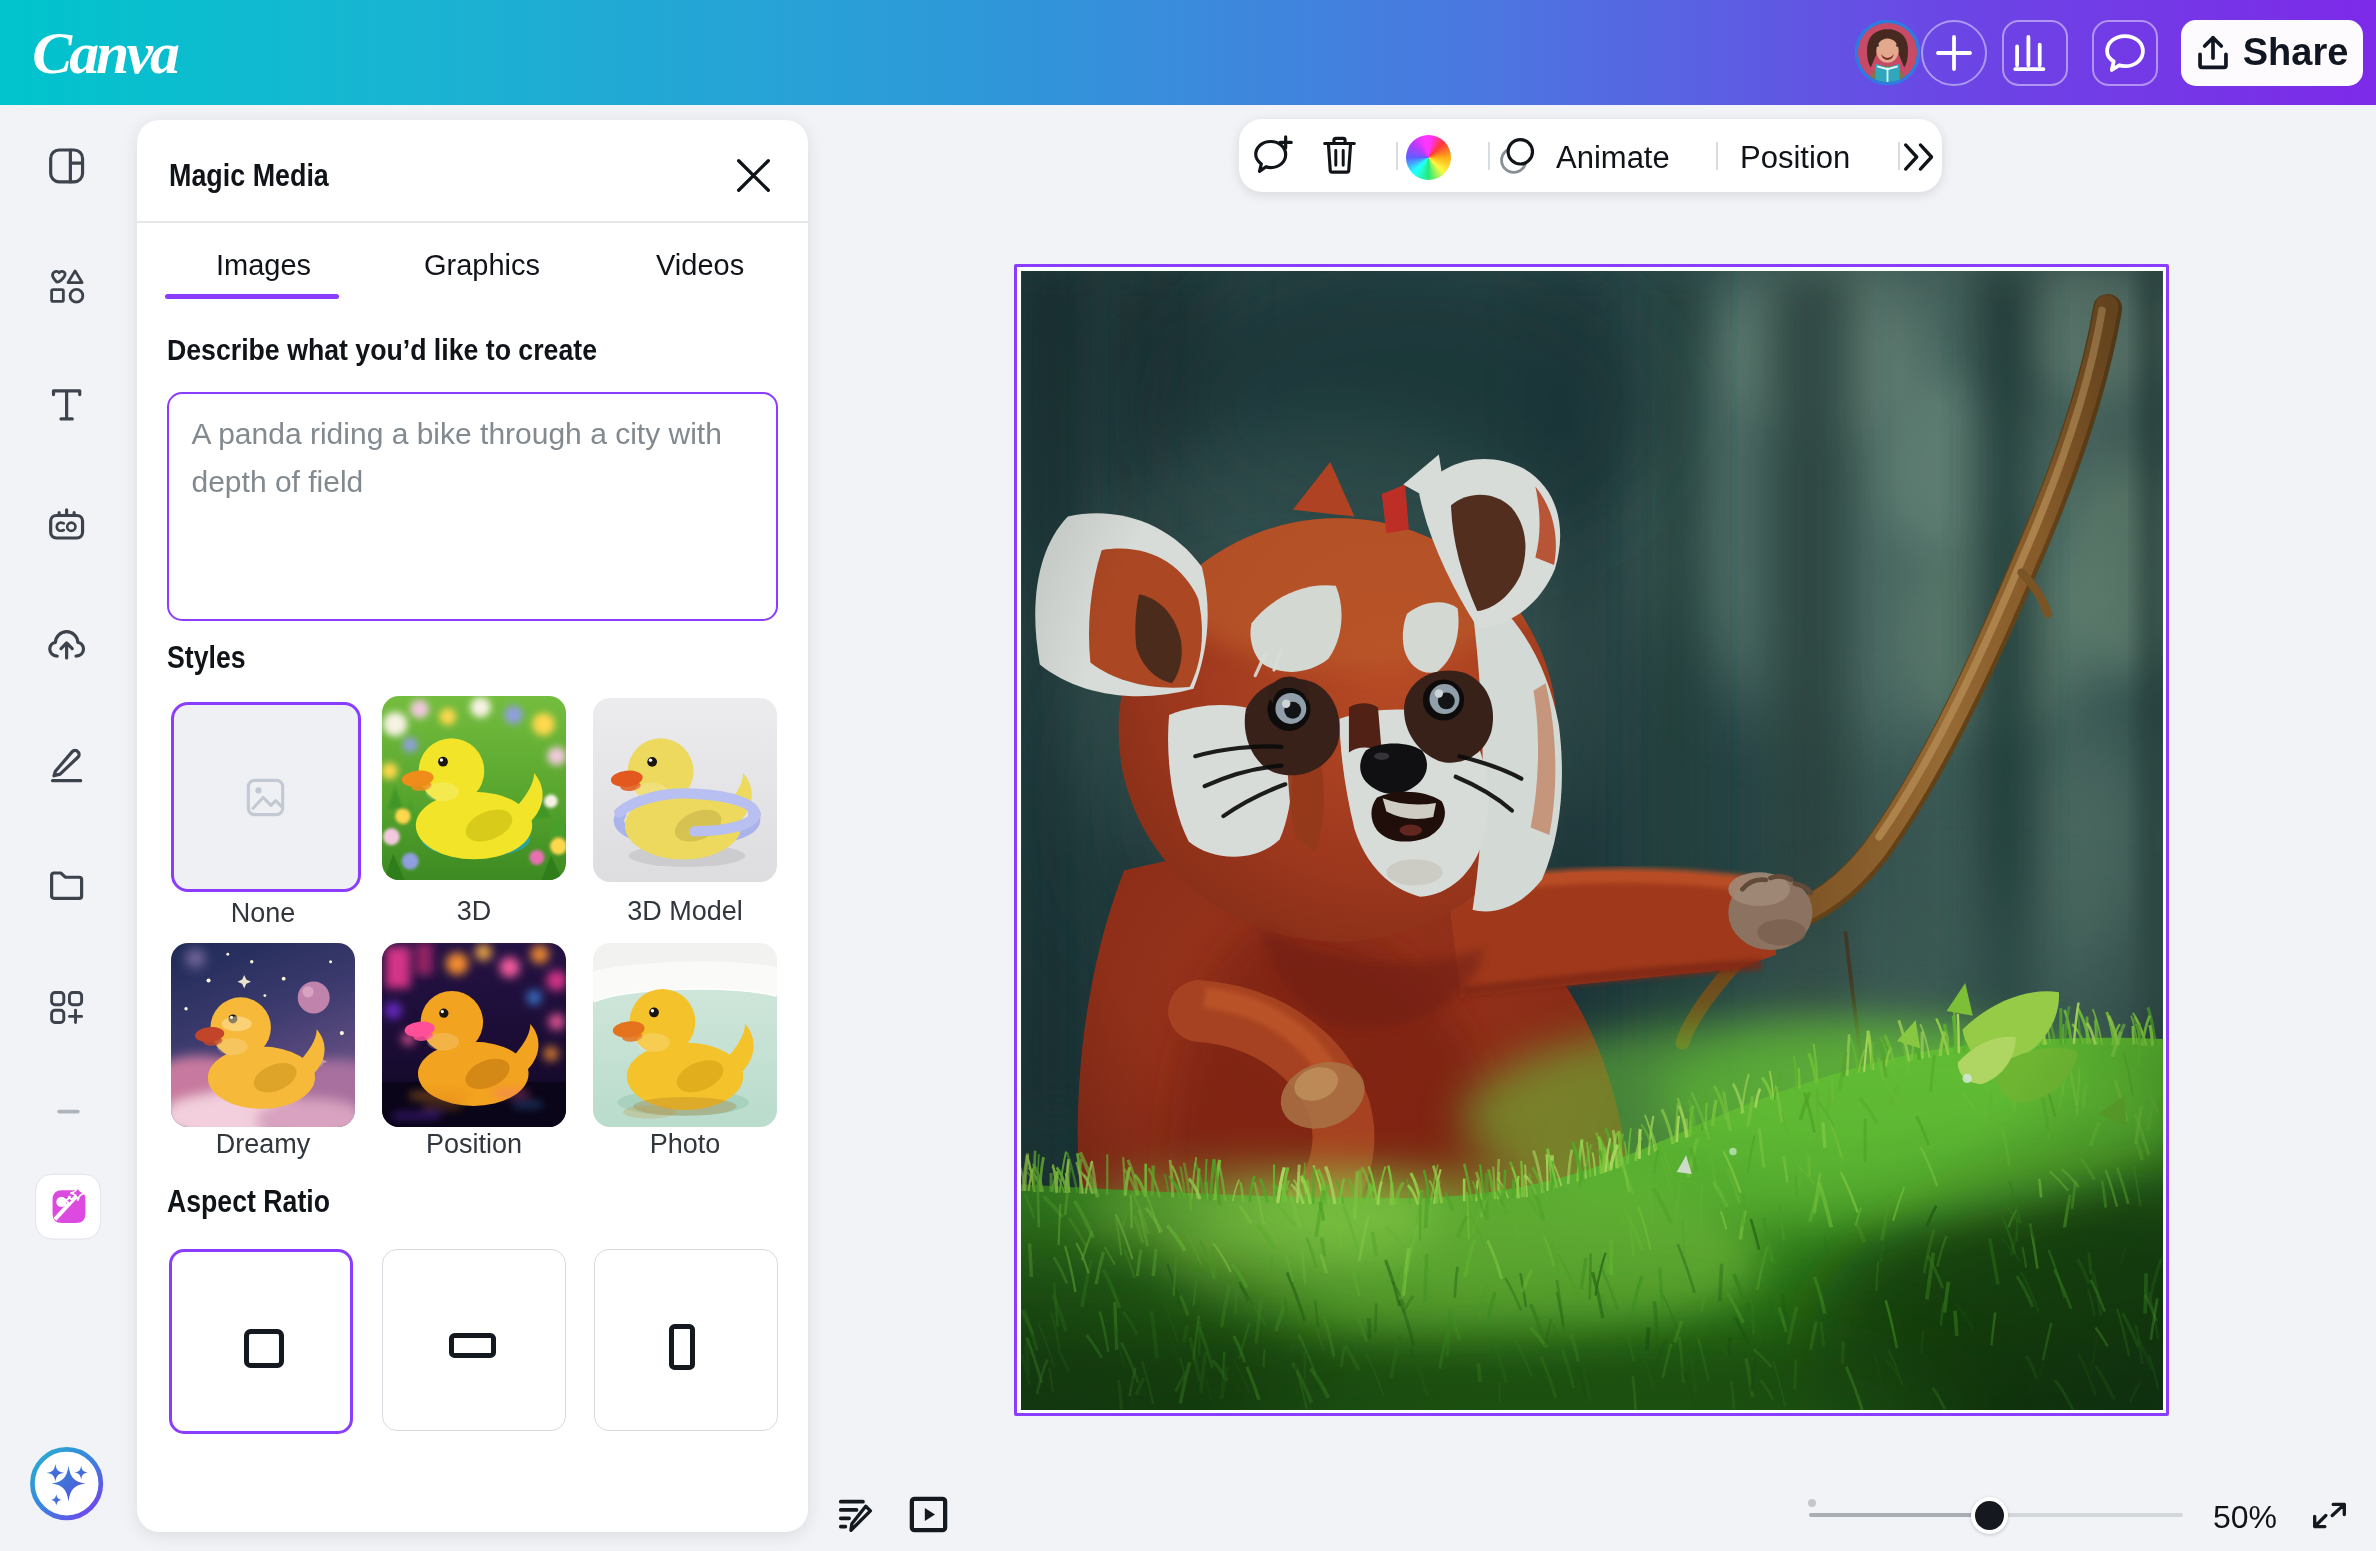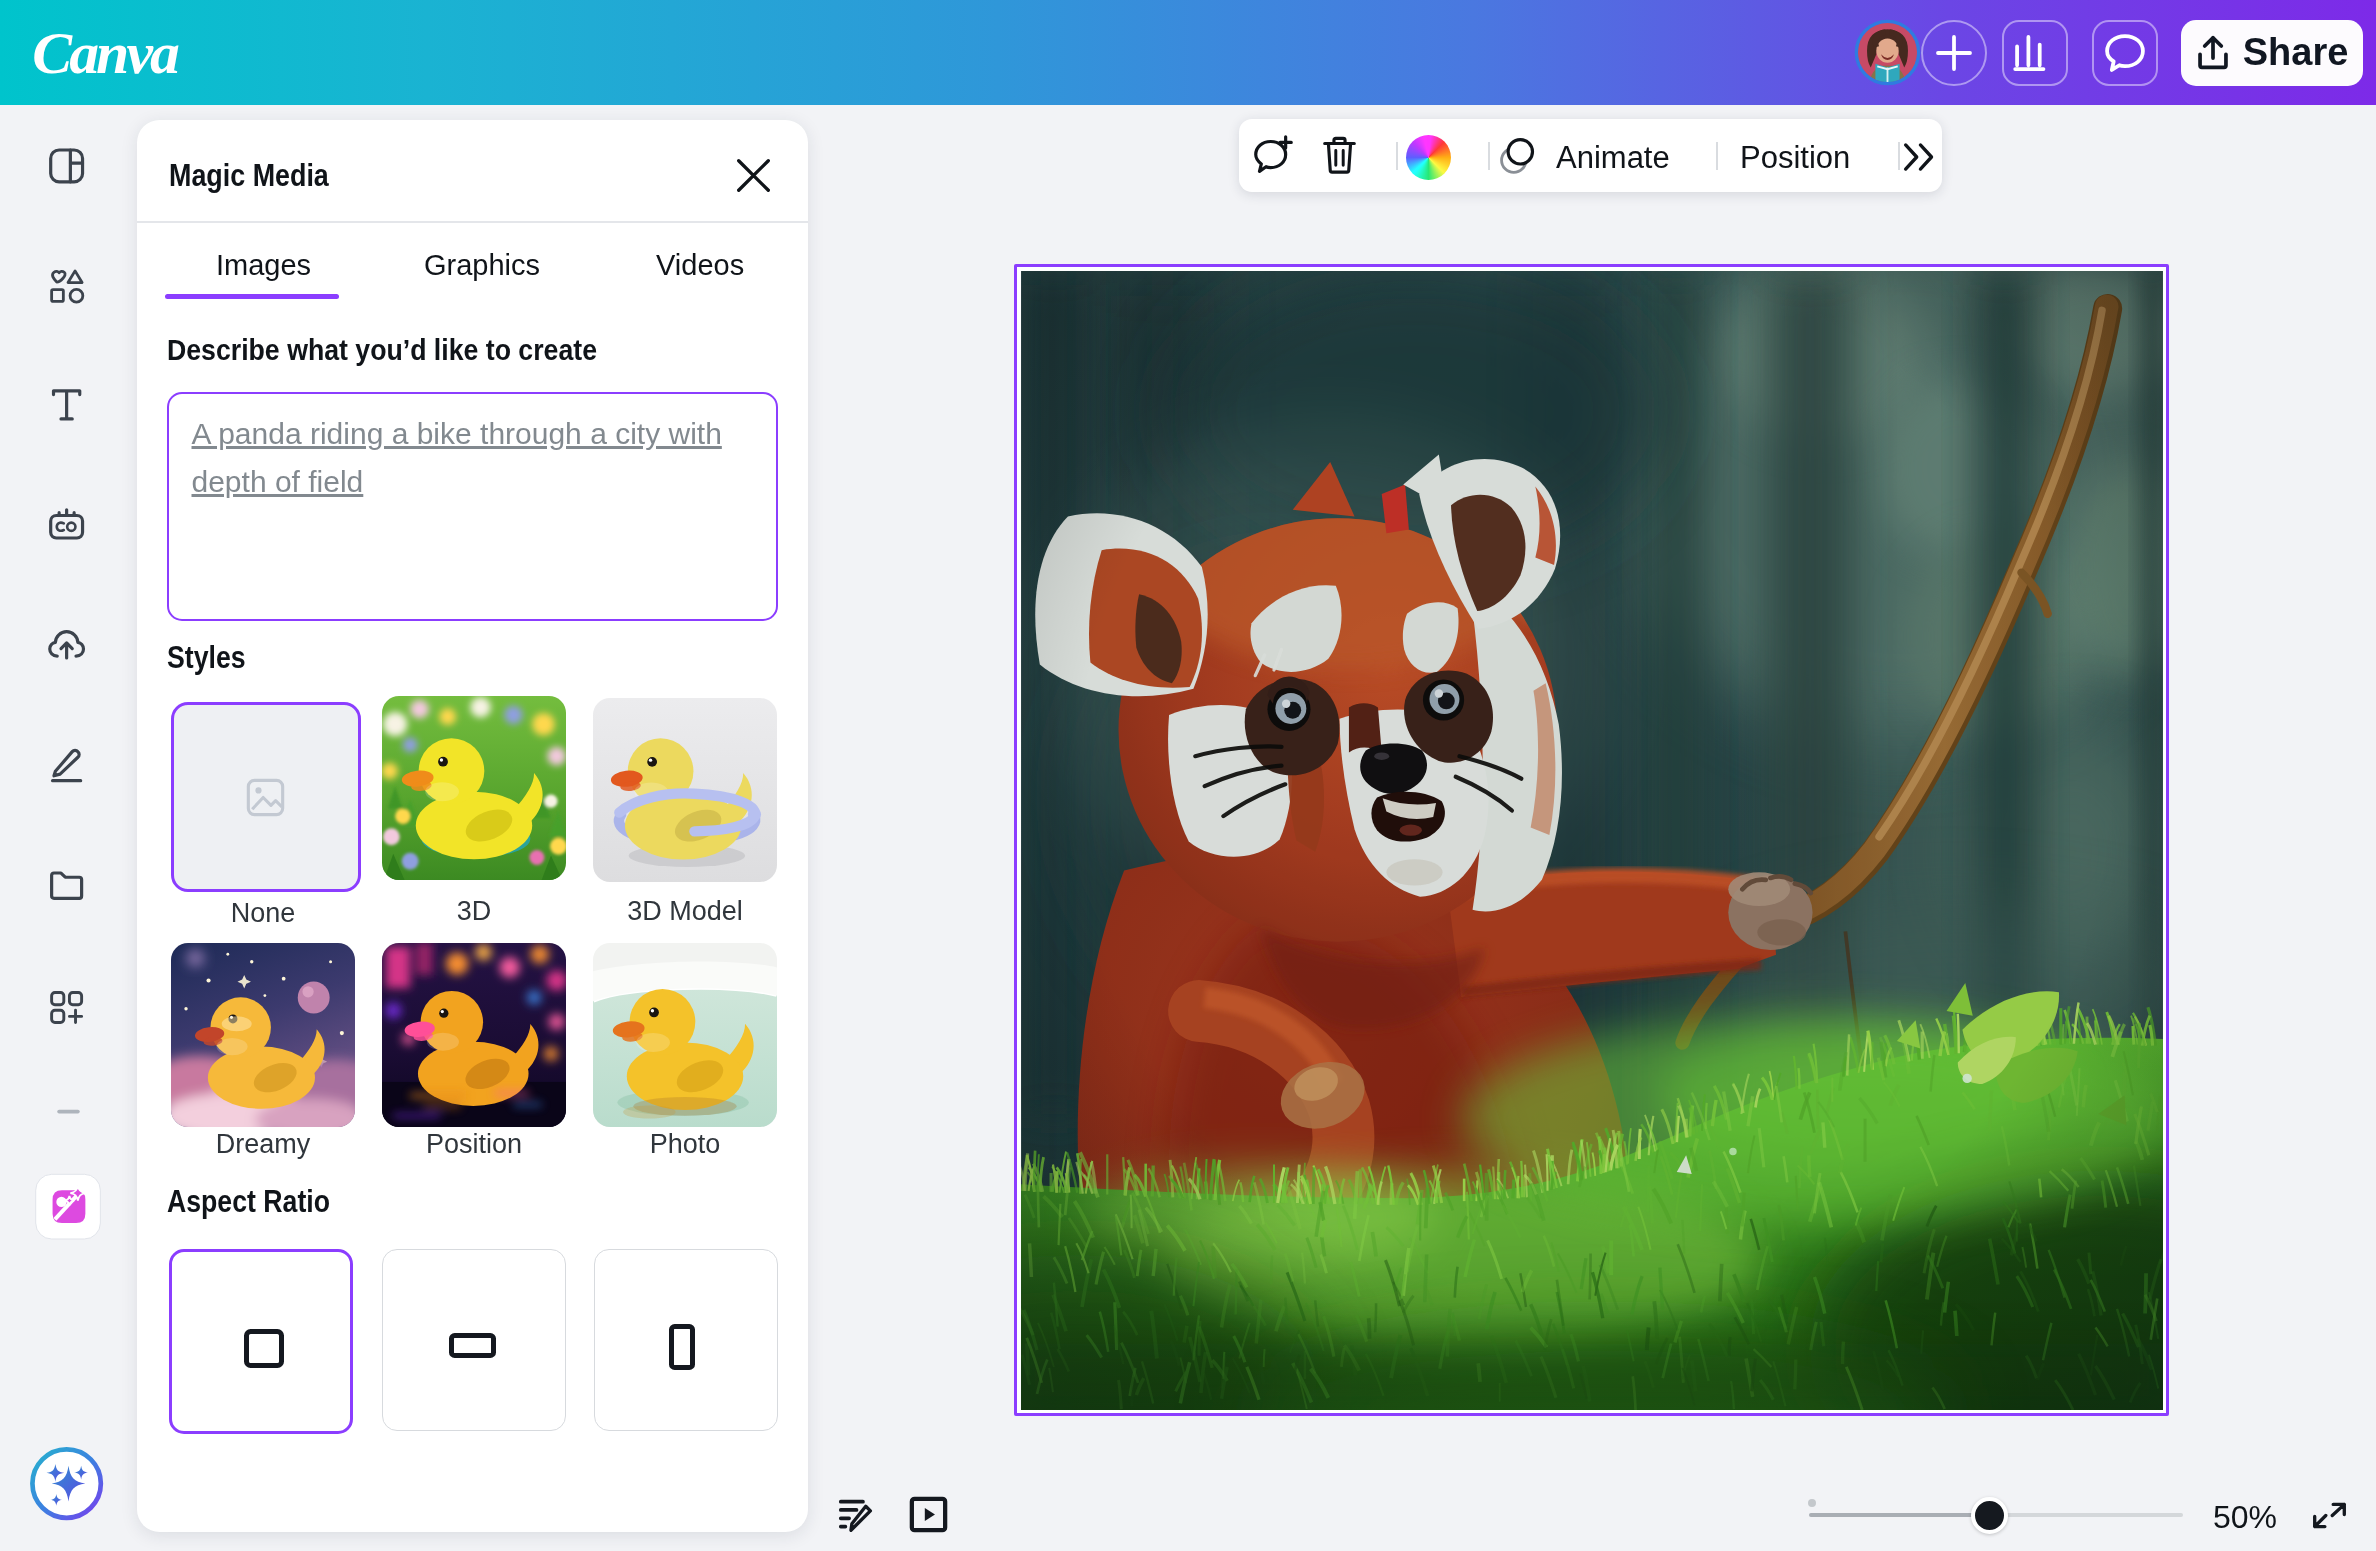--- a/index.html
+++ b/index.html
@@ -11,29 +11,29 @@
   .hbtn{position:absolute;top:19.7px;width:66px;height:66px;border-radius:17px;border:2.3px solid rgba(255,255,255,0.45);box-sizing:border-box;}
   #share{position:absolute;left:2181px;top:19.7px;width:182px;height:66px;border-radius:15px;background:#fdfbfe;display:flex;align-items:center;justify-content:center;gap:13px;color:#111722;font-size:38px;font-weight:bold;}
   
   #panel{left:137px;top:120px;width:671px;height:1412px;background:#fff;border-radius:22.5px;box-shadow:0 3.7px 17px rgba(30,40,60,0.10);}
   #ptitle{left:32px;top:37px;font-size:32px;font-weight:bold;color:#101419;transform:scaleX(0.84);transform-origin:0 50%;}
   #pclose{left:598px;top:37px;width:37px;height:37px;}
   #pdivider{left:0;top:101px;width:671px;height:1.9px;background:#e4e6ea;}
   .tab{position:absolute;top:129px;font-size:29px;color:#101419;margin-left:7px;}
   #tabline{left:28px;top:174px;width:174px;height:4.7px;background:#8b3dff;border-radius:2.8px;}
   #dlabel{left:30px;top:214px;font-size:29px;font-weight:bold;color:#101419;transform:scaleX(0.92);transform-origin:0 50%;}
-  #tarea{left:30px;top:272px;width:611px;height:229px;border:2.8px solid #8b3dff;border-radius:15px;box-sizing:border-box;color:#82898f;font-size:30px;line-height:48px;padding:16px 22.5px;text-decoration:underline;}
+  #tarea{left:30px;top:272px;width:611px;height:229px;border:2.8px solid #8b3dff;border-radius:15px;box-sizing:border-box;color:#82898f;font-size:30px;line-height:48px;padding:16px 22.5px;}
   .shead{position:absolute;font-size:31px;font-weight:bold;color:#101419;transform:scaleX(0.86);transform-origin:0 50%;}
   .tile{position:absolute;width:184px;height:184px;border-radius:17px;overflow:hidden;}
   .tlabel{position:absolute;width:184px;text-align:center;font-size:27px;color:#30363c;}
   .artile{position:absolute;top:1129px;width:184px;height:182px;border-radius:15px;background:#fff;border:1.9px solid #d7dade;box-sizing:border-box;}
   
   #artwork{left:1014px;top:264px;width:1142px;height:1139px;border:3.7px solid #8b3dff;padding:3.7px;background:#fff;border-radius:1.9px;}
   
-  #toolbar{left:1239px;top:119px;width:703px;height:73px;background:#fff;border-radius:13px;box-shadow:0 2.8px 11.2px rgba(30,40,60,0.13);display:flex;align-items:center;}
+  #toolbar{left:1239px;top:119px;width:703px;height:73px;background:#fff;border-radius:23px;box-shadow:0 2.8px 11.2px rgba(30,40,60,0.13);display:flex;align-items:center;}
   .tsep{width:1.9px;height:28px;background:#d9dce0;margin:0 15px;}
   .ttext{font-size:31px;color:#101419;}
   
   #fifty{left:2213px;top:1499px;font-size:32px;color:#101419;}
 </style>
 </head>
 <body>
 <div class="abs" id="header">
   <div class="abs" id="logo">
     <svg width="206" height="84" viewBox="0 0 220 90">

